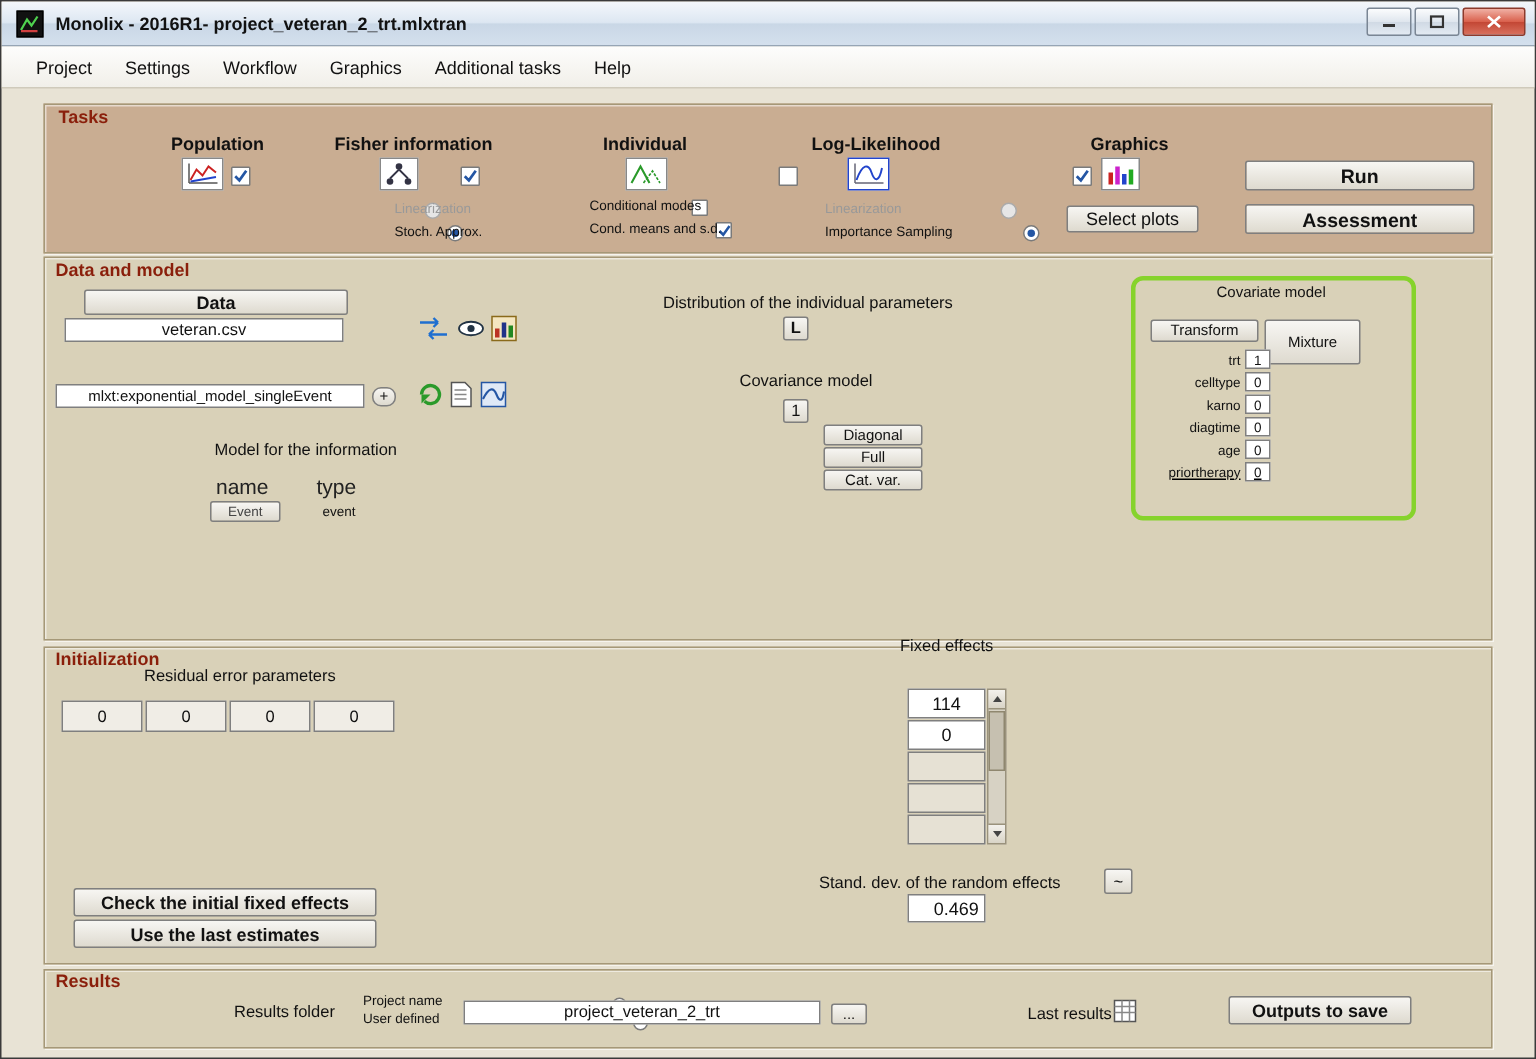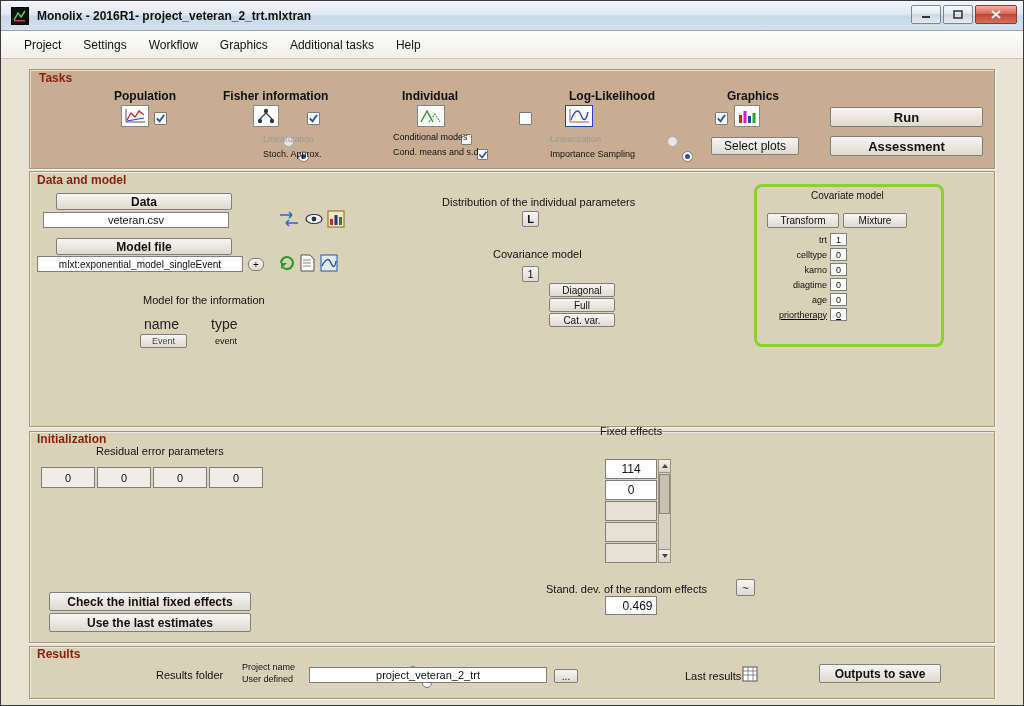--- a/index.html
+++ b/index.html
@@ -162,21 +162,21 @@
   <span class="abs checkbox" style="left:377px; top:130px; width:11px; height:11px;"></span>
   <span class="abs smalltext" style="left:392px; top:131px;">Conditional modes</span>
   <span class="abs checkbox" style="left:377px; top:145px; width:11px; height:11px;">
     <svg width="10" height="10" viewBox="0 0 12 12" style="position:absolute;left:0;top:0;">
         <path d="M2 6 L5 9 L10 2" stroke="#2456a4" stroke-width="2" fill="none"></path>
       </svg>
   </span>
   <span class="abs smalltext" style="left:392px; top:146px;">Cond. means and s.d.</span>
 
   
-  <span class="abs tasklabel" style="left:540px; top:88px;margin-left:28px;">Log-Likelihood</span>
+  <span class="abs tasklabel" style="left:540px; top:88px;">Log-Likelihood</span>
   <span class="abs iconbox" style="left:564px; top:104px; width:28px; height:22px; border-color:#2244cc;">
     <svg width="24" height="18" viewBox="0 0 24 18">
         <path d="M3 15 L3 2 M3 15 L22 15" stroke="#667" stroke-width="1" fill="none"></path>
         <path d="M4 13 C8 2, 12 2, 14 8 S 19 15, 21 5" stroke="#2244cc" stroke-width="1.3" fill="none"></path>
       </svg>
   </span>
   <span class="abs checkbox" style="left:600px; top:110px;">
     <svg width="11" height="11" viewBox="0 0 12 12" style="position:absolute;left:0;top:0;">
         <path d="M2 6 L5 9 L10 2" stroke="#2456a4" stroke-width="2" fill="none"></path>
       </svg>
@@ -228,21 +228,20 @@
   </span>
   <span class="abs" style="left:326px; top:209px;">
     <svg width="18" height="18" viewBox="0 0 18 18">
         <rect x="1" y="1" width="16" height="16" fill="#f4e6c0" stroke="#8a6a1a"></rect>
         <rect x="3" y="9" width="3" height="6" fill="#b32"></rect>
         <rect x="7.5" y="5" width="3" height="10" fill="#238"></rect>
         <rect x="12" y="7" width="3" height="8" fill="#282"></rect>
       </svg>
   </span>
 
-  <div class="abs btn med" style="left:55px; top:237px; width:176px; height:17px;">Model file</div>
   <input class="abs inp" style="left: 36px; top: 255px; width: 206px; height: 16px; font-size: 10px;" value="mlxt:exponential_model_singleEvent">
   <div class="abs btn" style="left:247px; top:257px; width:16px; height:13px; border-radius:6px; font-size:10px;">+</div>
 
   <span class="abs" style="left:277px; top:253px;">
     <svg width="18" height="18" viewBox="0 0 18 18">
         <path d="M3 9 a6 6 0 1 1 2 4.5" stroke="#2a9a2a" stroke-width="2.2" fill="none"></path>
         <path d="M3 15 L3 9 L9 9 Z" fill="#2a9a2a"></path>
       </svg>
   </span>
   <span class="abs" style="left:299px; top:253px;">
@@ -270,21 +269,21 @@
   <span class="abs label11" style="left:492px; top:247px;">Covariance model</span>
   <div class="abs btn" style="left:521px; top:265px; width:17px; height:16px;">1</div>
   <div class="abs btn" style="left:548px; top:282px; width:66px; height:14px; font-size:10px;">Diagonal</div>
   <div class="abs btn" style="left:548px; top:297px; width:66px; height:14px; font-size:10px;">Full</div>
   <div class="abs btn" style="left:548px; top:312px; width:66px; height:14px; font-size:10px;">Cat. var.</div>
 
   
   <div class="cov-group"></div>
   <span class="abs" style="left:810px; top:189px; font-size:10px; color:#111;">Covariate model</span>
   <div class="abs btn" style="left:766px; top:212px; width:72px; height:15px; font-size:10px;">Transform</div>
-  <div class="abs btn" style="left:842px; top:212px; width:64px; height:15px; font-size:10px;">Mixture</div>
+  <div class="abs btn" style="left:842px; top:212px; width:64px; height:30px; font-size:10px;">Mixture</div>
 
   <div class="cov-row" style="left:736px; top:232px;">
     <span class="nm">trt</span>
     <input class="inp" style="width: 17px; height: 13px; font-size: 9px; padding: 0px;" value="1">
   </div>
   <div class="cov-row" style="left:736px; top:247px;">
     <span class="nm">celltype</span>
     <input class="inp" style="width: 17px; height: 13px; font-size: 9px; padding: 0px;" value="0">
   </div>
   <div class="cov-row" style="left:736px; top:262px;">

